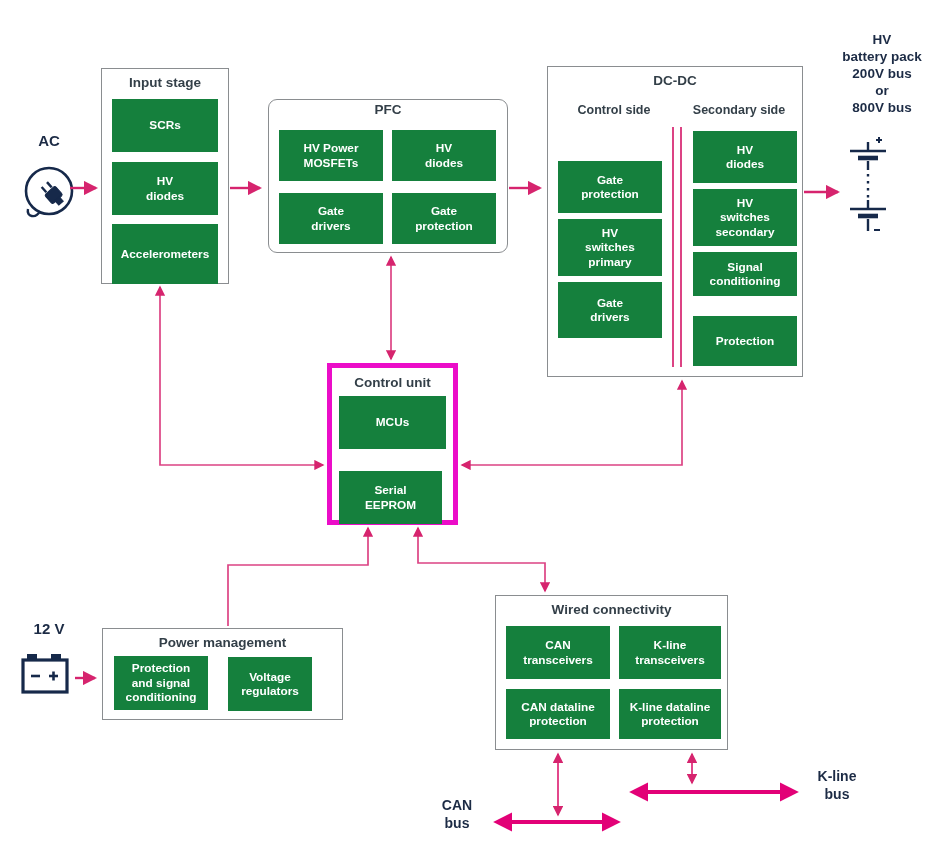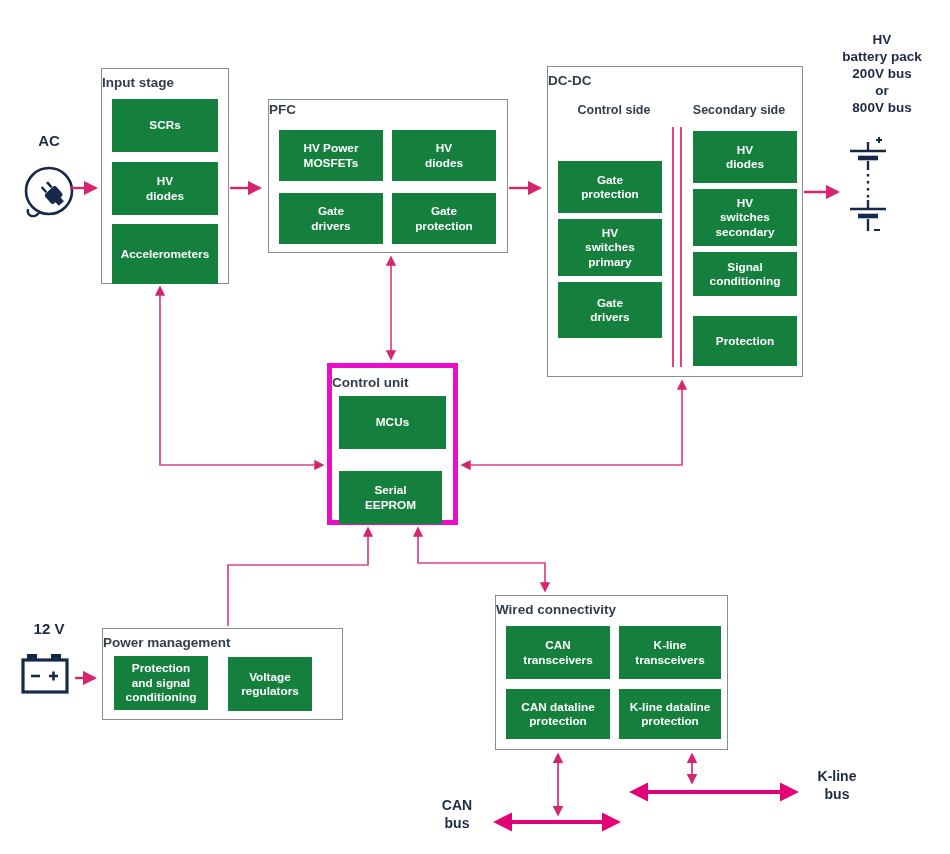--- a/index.html
+++ b/index.html
@@ -1,19 +1,19 @@
 <!DOCTYPE html>
 <html><head>
 <meta charset="utf-8">
 <style>
   html,body{margin:0;padding:0;background:#fff;}
   #canvas{position:relative;width:950px;height:854px;background:#fff;
           font-family:"Liberation Sans",sans-serif;overflow:hidden;}
   .box{position:absolute;background:#fff;border:1.6px solid #8a8d90;box-sizing:border-box;}
-  .title{font-size:13.5px;font-weight:700;color:#333f48;text-align:left;margin-top:6px;
+  .title{font-size:13.5px;font-weight:700;color:#333f48;text-align:center;margin-top:6px;
          white-space:pre-line;}
   .chip{position:absolute;background:#15803d;color:#fff;display:flex;align-items:center;
         justify-content:center;text-align:center;font-weight:700;font-size:11.8px;
         line-height:1.22;white-space:pre-line;box-sizing:border-box;padding:10px;}
   .control{border:5px solid #eb0dc8;}
   .side-lbl{position:absolute;font-size:12.5px;font-weight:700;color:#333f48;
             text-align:center;white-space:pre-line;}
   .lbl{position:absolute;font-weight:700;color:#1c2b45;text-align:center;
        white-space:pre-line;line-height:1.25;}
   .iso{position:absolute;width:2px;background:#dc4384;}
@@ -75,21 +75,21 @@
   </svg>
 
   <div class="box" style="left:101px;top:68px;width:128px;height:216px;">
     <div class="title">Input stage</div>
     <div class="chip" style="left:10px;top:30px;width:106px;height:53px;">SCRs</div>
     <div class="chip" style="left:10px;top:93px;width:106px;height:53px;">HV
 diodes</div>
     <div class="chip" style="left:10px;top:155px;width:106px;height:60px;">Accelerometers</div>
   </div>
 
-  <div class="box" style="left:268px;top:99px;width:240px;height:154px;">
+  <div class="box" style="left:268px;top:99px;width:240px;height:154px;border-radius:9px;">
     <div class="title"></div>
     <div class="title" style="position:absolute;left:0;right:0;top:2px;margin:0;">PFC</div>
     <div class="chip" style="left:10px;top:30px;width:104px;height:51px;">HV Power
 MOSFETs</div>
     <div class="chip" style="left:123px;top:30px;width:104px;height:51px;">HV
 diodes</div>
     <div class="chip" style="left:10px;top:93px;width:104px;height:51px;">Gate
 drivers</div>
     <div class="chip" style="left:123px;top:93px;width:104px;height:51px;">Gate
 protection</div>

